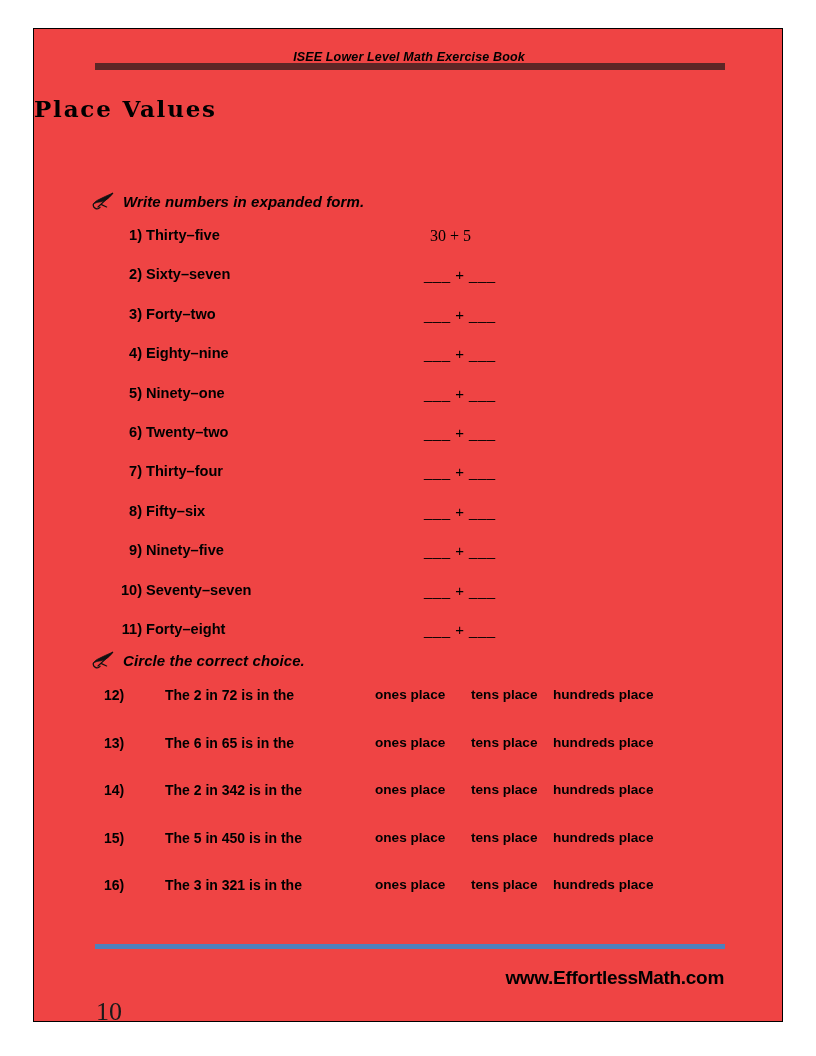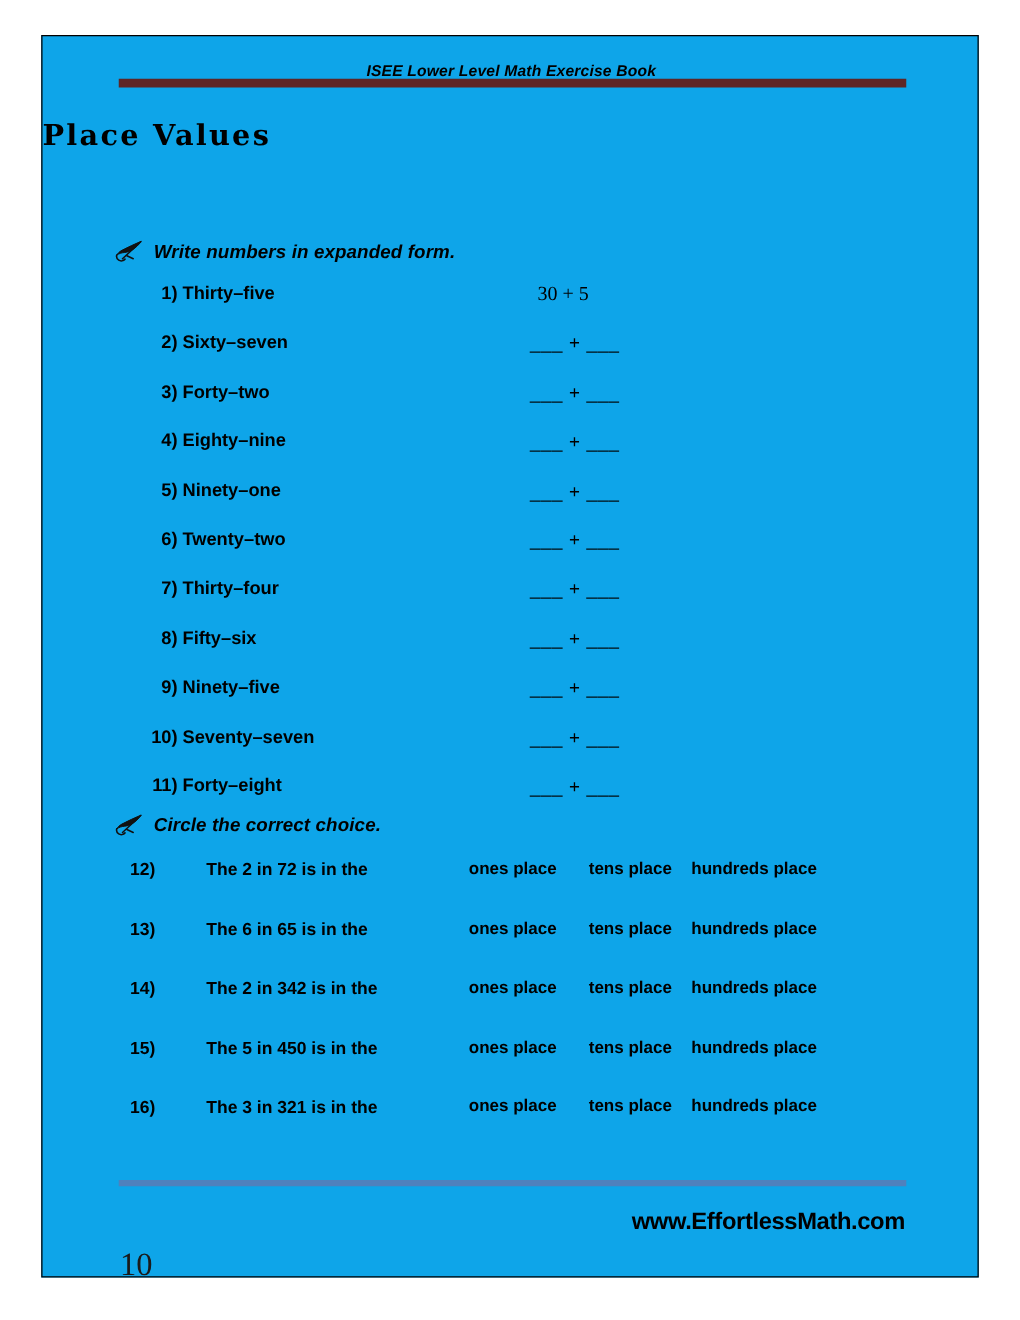--- a/index.html
+++ b/index.html
@@ -17,21 +17,21 @@
 
   
   .page {
     position: absolute;
     left: 33px;
     top: 28px;
     width: 750px;
     height: 994px;
     border: 1.6px solid #000000;
     box-sizing: border-box;
-    background: #0ea5e9;
+    background: #ef4444;
   }
   .page-inner {
     position: absolute;
     left: 0;
     top: 0;
     width: 100%;
     height: 100%;
   }
 
   

